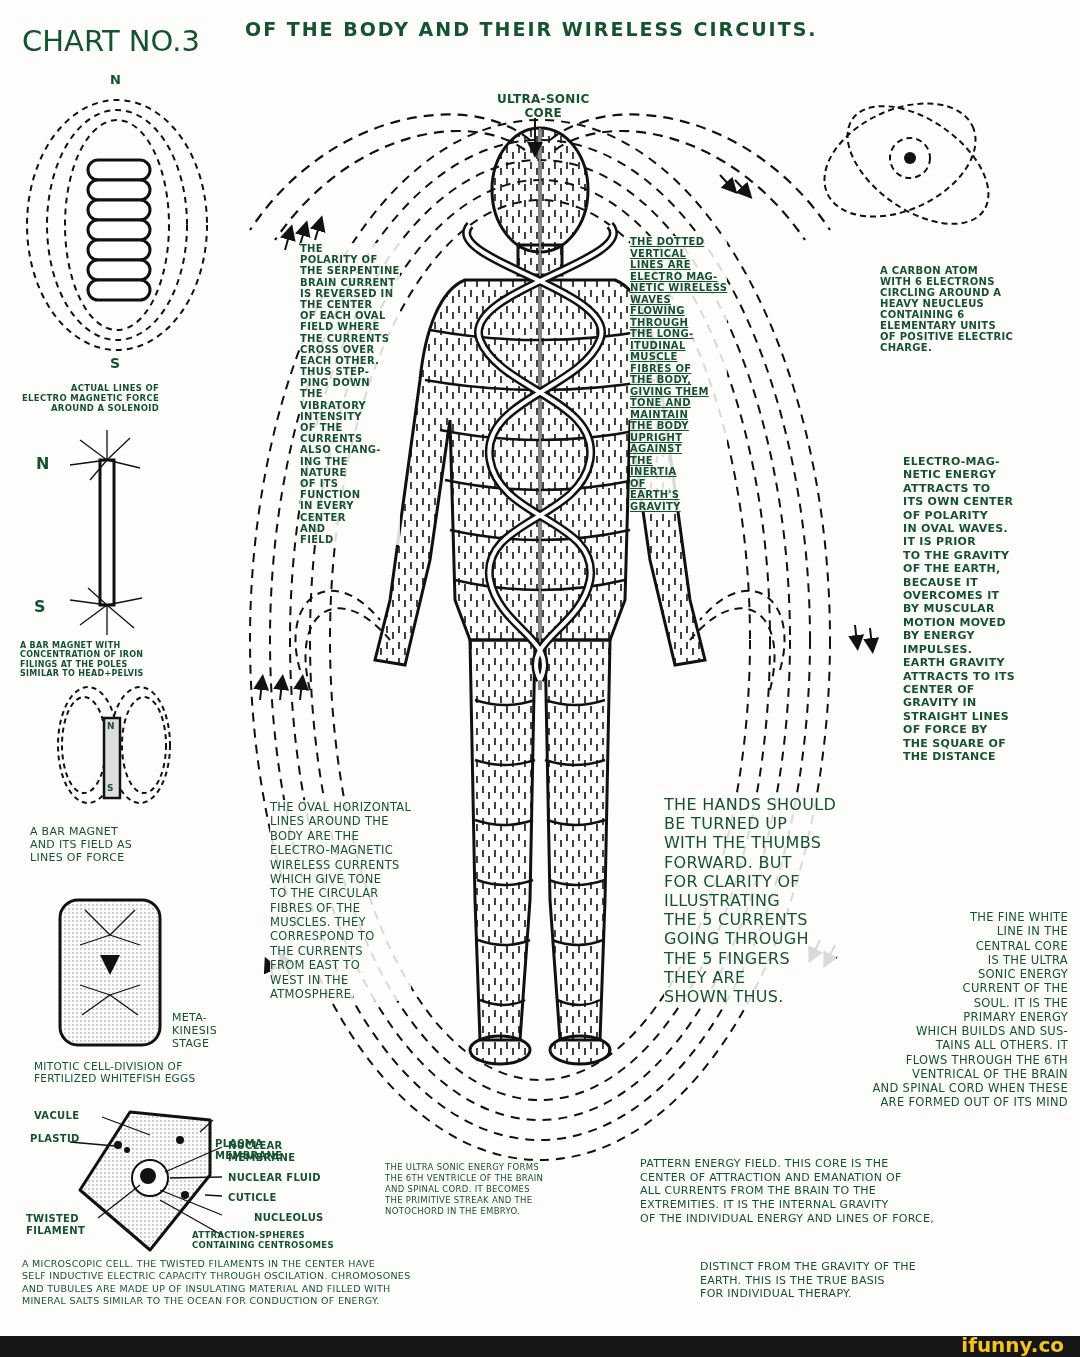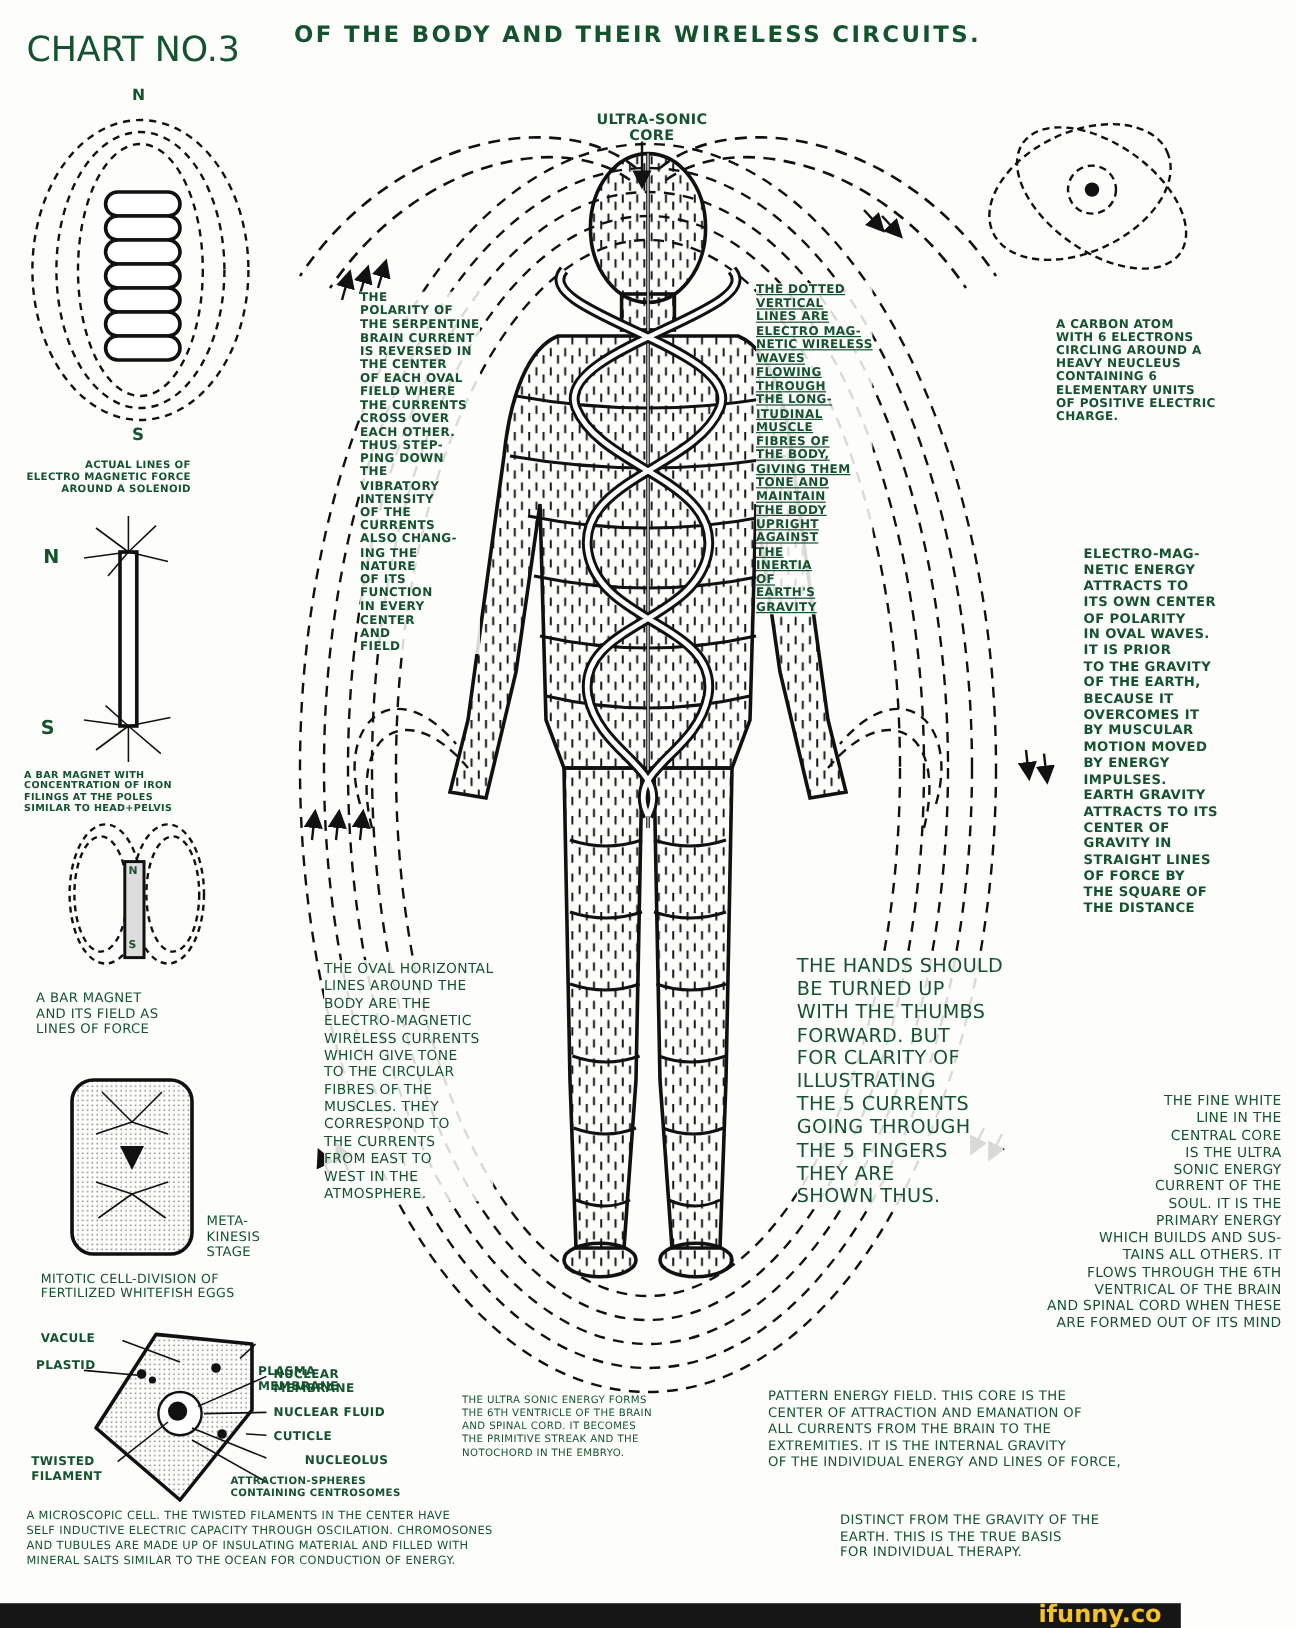--- a/index.html
+++ b/index.html
@@ -3,21 +3,21 @@
 <meta charset="utf-8">
 <style>
   html, body { margin:0; padding:0; }
   body { width:1080px; height:1357px; position:relative; background:#fdfdfc; overflow:hidden;
          font-family:"DejaVu Sans", sans-serif; color:#111; }
   .lbl { position:absolute; font-weight:bold; text-transform:uppercase; line-height:1.18; color:#14532d; letter-spacing:0.3px; }
   .lbl span { display:block; white-space:nowrap; }
   .chartno { left:22px; top:24px; font-size:29px; font-weight:normal; letter-spacing:0; }
   .title { left:245px; top:16px; font-size:19px; letter-spacing:2px; line-height:1.45; }
   svg { position:absolute; left:0; top:0; }
-  .footer { position:absolute; left:0; top:1336px; width:984px; height:21px; background:#161616;text-decoration:underline; }
+  .footer { position:absolute; left:0; top:1336px; width:1080px; height:21px; background:#161616;text-decoration:underline; }
   .brand { position:absolute; right:16px; top:-3px; color:#f6c324; font-weight:bold; font-size:20px; font-family:"DejaVu Sans", sans-serif; }
 </style>
 </head>
 <body>
 
 <svg width="1080" height="1357" viewBox="0 0 1080 1357">
   <defs>
     <marker id="arr" markerWidth="8" markerHeight="8" refX="4" refY="4" orient="auto">
       <path d="M0,0 L8,4 L0,8 z" fill="#111"></path>
     </marker>

